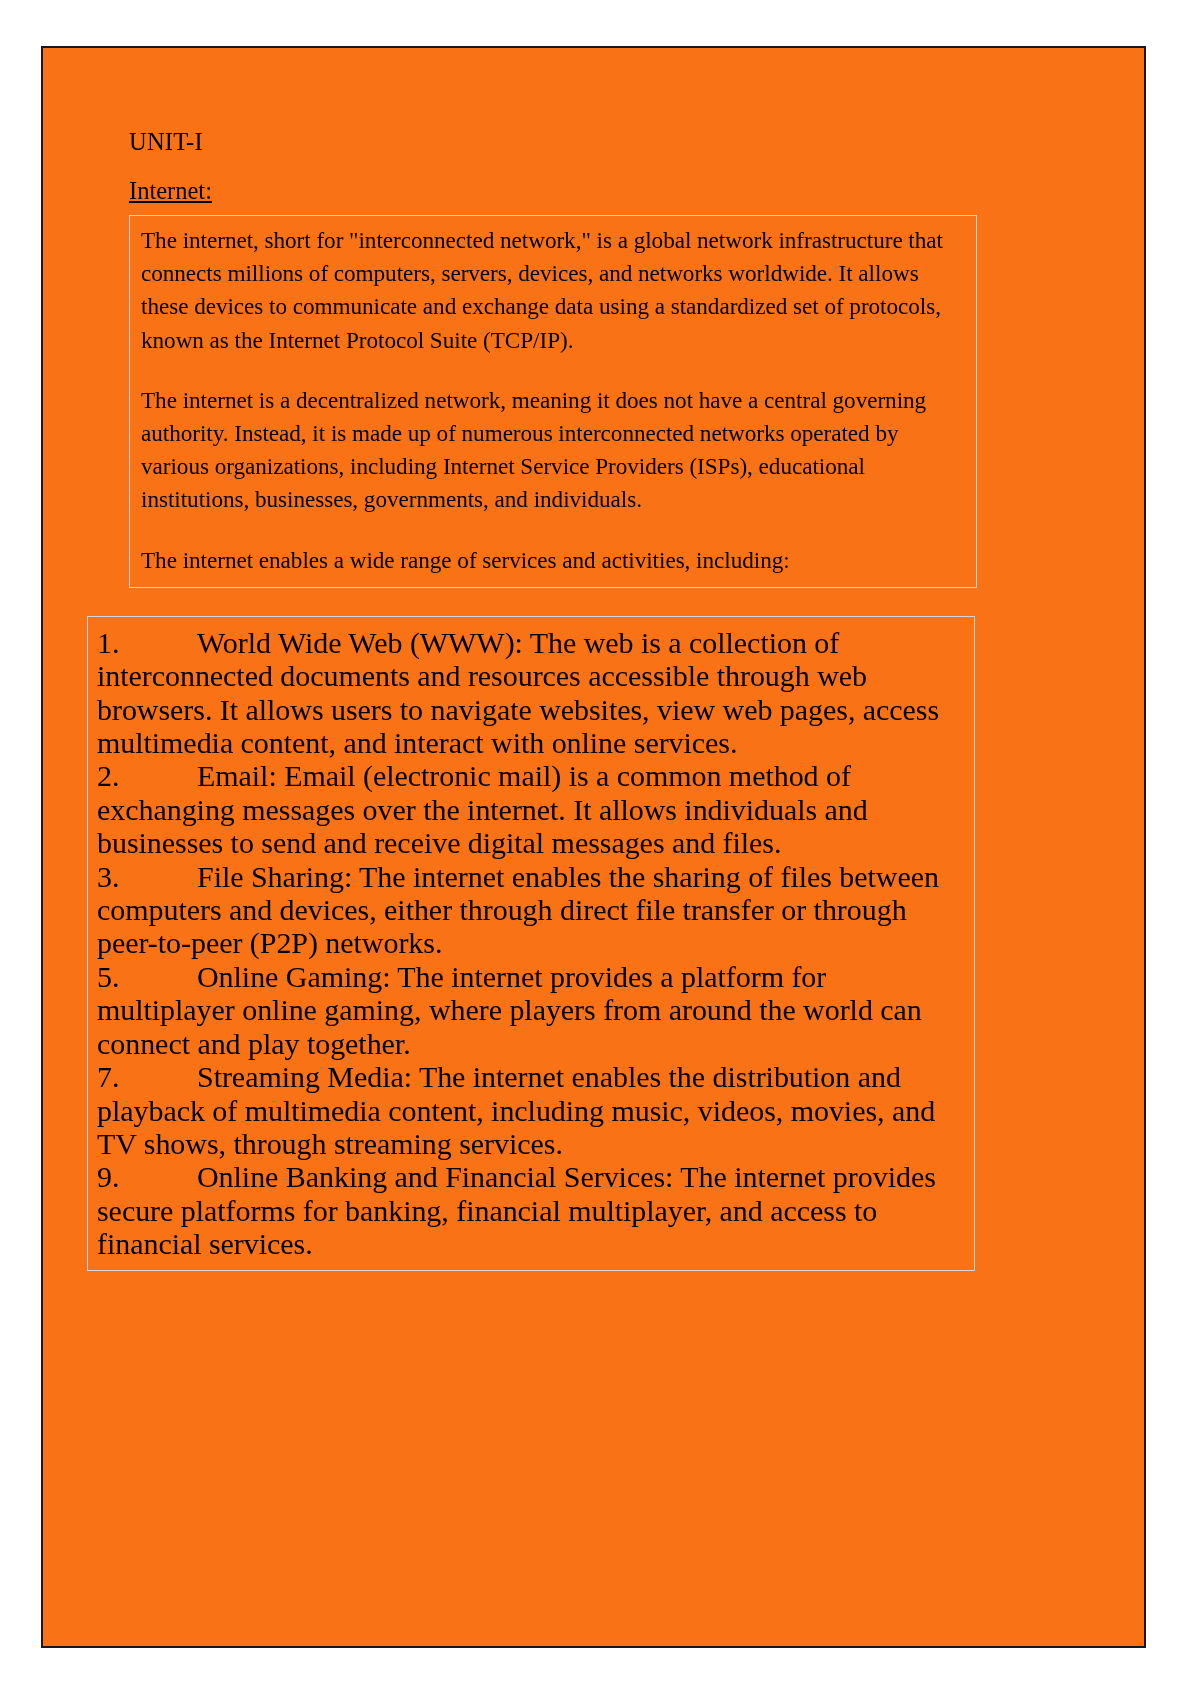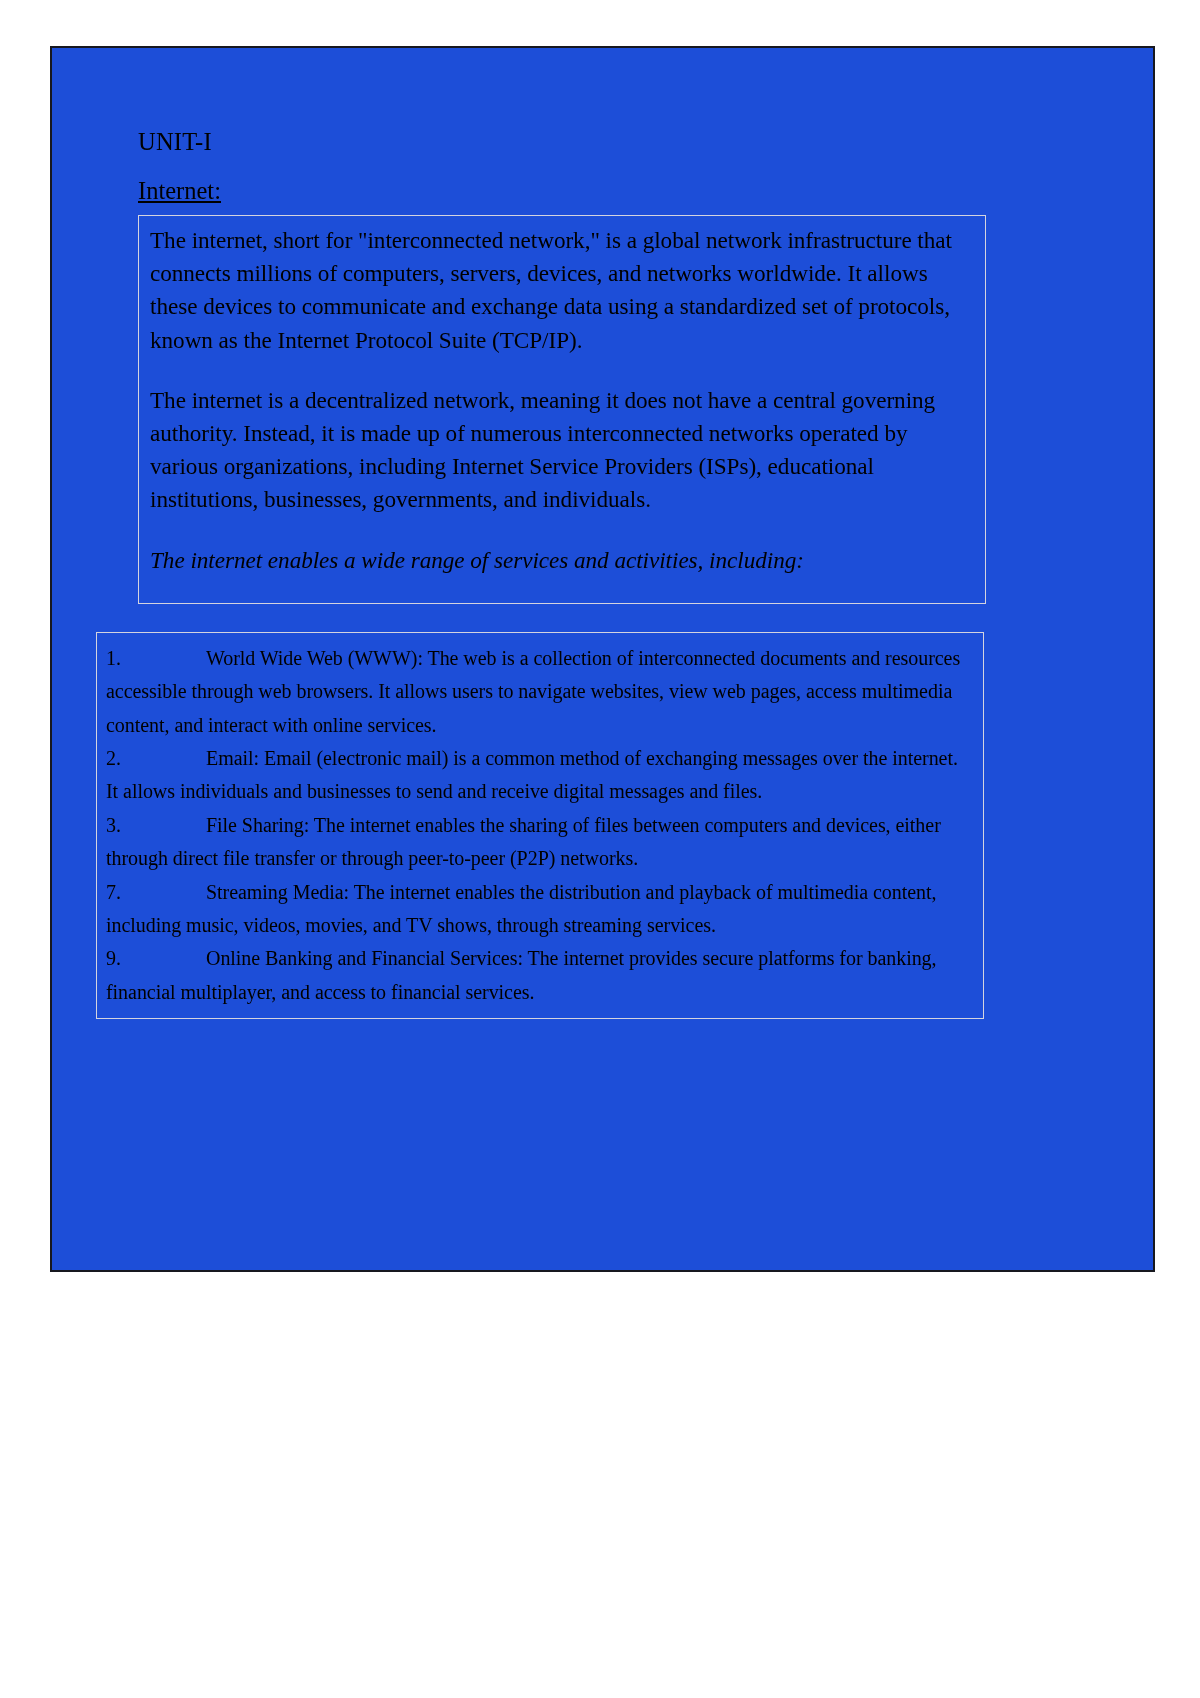--- a/index.html
+++ b/index.html
@@ -11,27 +11,27 @@
     width: 1200px;
     height: 1698px;
     font-family: "Liberation Serif", "DejaVu Serif", serif;
     color: #000000;
     overflow: hidden;
   }
 
   
   #page-frame {
     position: absolute;
-    left: 50px;
+    left: 41px;
     top: 46px;
     width: 1105px;
-    height: 1226px;
+    height: 1602px;
     border: 2px solid #17181f;
     box-sizing: border-box;
-    background: #1d4ed8;
+    background: #f97316;
   }
 
   #page-content {
     position: absolute;
     left: 86px;       
     top: 82px;        
     width: 890px;
   }
 
   
@@ -64,32 +64,32 @@
     padding: 9px 11px 9px 9px;
   }
 
   p.body-para {
     font-size: 23.2px;
     line-height: 33.2px;
     margin: 0 0 27px 0;
     text-align: left;
     letter-spacing: -0.05px;
   }
-  p.body-para:last-child { margin-bottom: 16px; font-style: italic; }
+  p.body-para:last-child { margin-bottom: 0; }
 
   
   ol.services-list {
     list-style: none;
     margin: 0;
     padding: 0;
     counter-reset: svc;
   }
   ol.services-list li {
     position: relative;
-    font-size: 20px;
+    font-size: 30px;
     line-height: 33.4px;
     margin: 0;
     padding-left: 0;
     letter-spacing: -0.05px;
   }
   .li-num {
     display: inline-block;
     width: 38px;
     text-align: left;
   }
@@ -120,20 +120,23 @@
         <li>
           <span class="li-num">1.</span><span class="li-gap"></span><span class="li-text">World Wide Web (WWW): The web is a collection of interconnected documents and resources accessible through web browsers. It allows users to navigate websites, view web pages, access multimedia content, and interact with online services.</span>
         </li>
         <li>
           <span class="li-num">2.</span><span class="li-gap"></span><span class="li-text">Email: Email (electronic mail) is a common method of exchanging messages over the internet. It allows individuals and businesses to send and receive digital messages and files.</span>
         </li>
         <li>
           <span class="li-num">3.</span><span class="li-gap"></span><span class="li-text">File Sharing: The internet enables the sharing of files between computers and devices, either through direct file transfer or through peer-to-peer (P2P) networks.</span>
         </li>
         <li>
+          <span class="li-num">5.</span><span class="li-gap"></span><span class="li-text">Online Gaming: The internet provides a platform for multiplayer online gaming, where players from around the world can connect and play together.</span>
+        </li>
+        <li>
           <span class="li-num">7.</span><span class="li-gap"></span><span class="li-text">Streaming Media: The internet enables the distribution and playback of multimedia content, including music, videos, movies, and TV shows, through streaming services.</span>
         </li>
         <li>
           <span class="li-num">9.</span><span class="li-gap"></span><span class="li-text">Online Banking and Financial Services: The internet provides secure platforms for banking, financial multiplayer, and access to financial services.</span>
         </li>
       </ol>
     </div>
 
   </div>
 </div>

